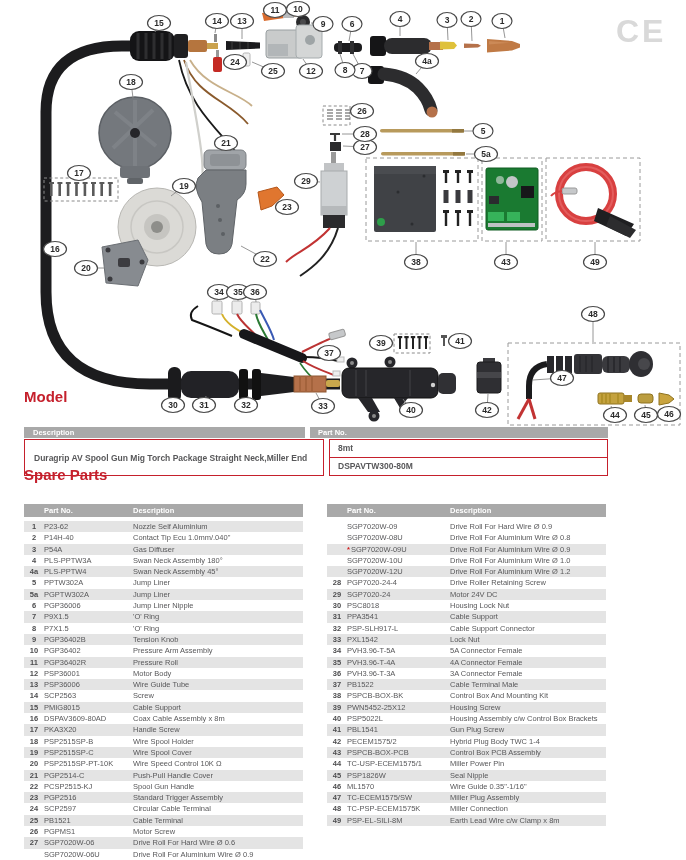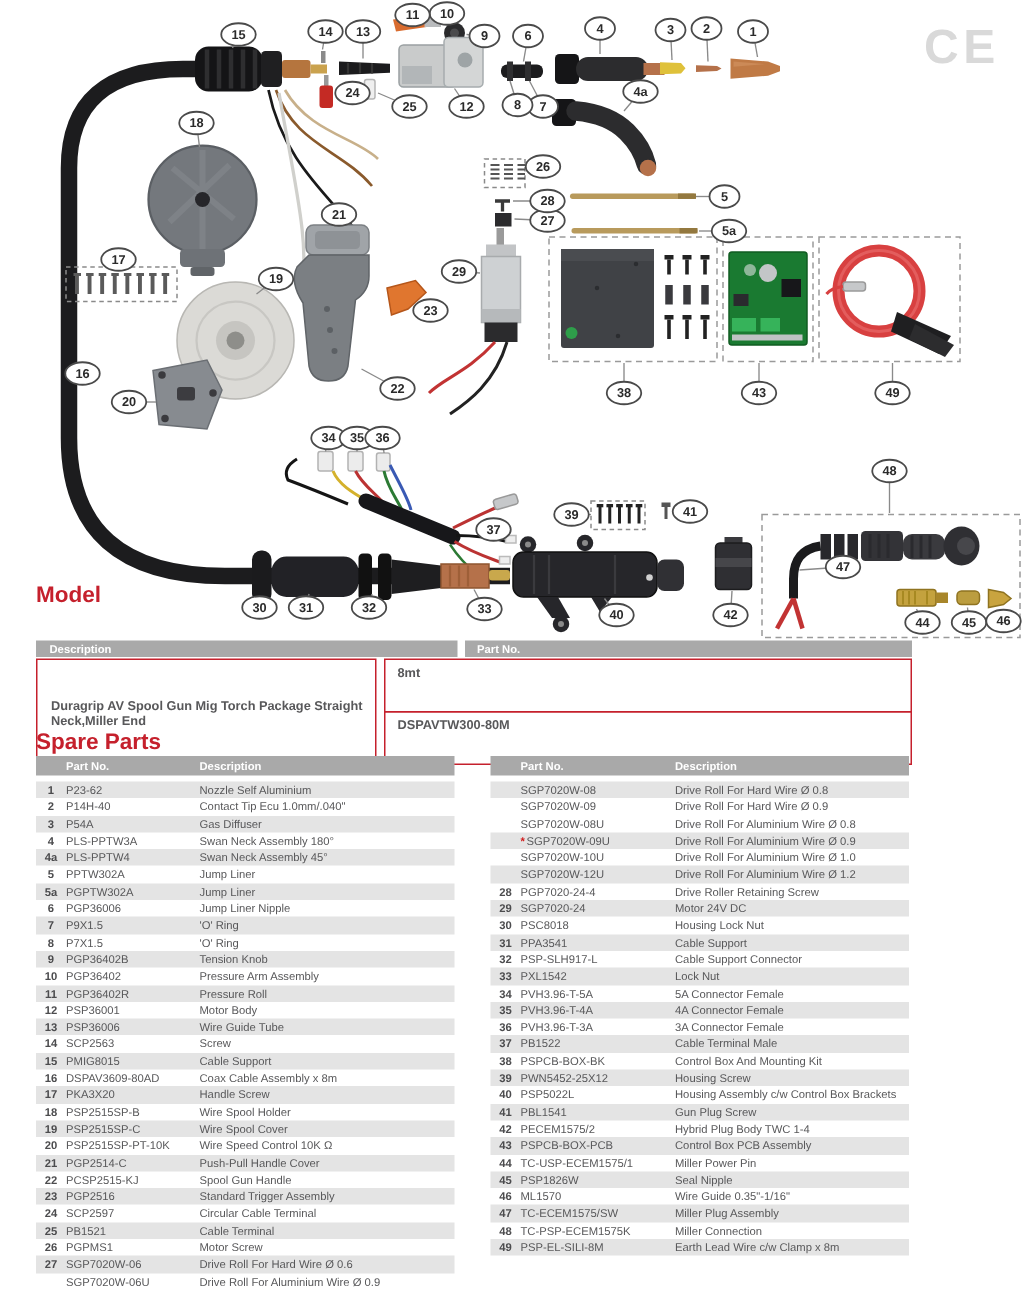--- a/index.html
+++ b/index.html
@@ -1,35 +1,35 @@
 <!DOCTYPE html>
 <html><head>
 <meta charset="utf-8">
 <style>
   html,body{margin:0;padding:0;background:#ffffff;}
   .page{position:relative;width:686px;height:860px;background:#fff;overflow:hidden;
         font-family:"Liberation Sans",sans-serif;}
   svg{position:absolute;top:0;left:0;}
   .heading{position:absolute;left:24px;margin:0;font-size:15px;font-weight:bold;color:#c5202c;}
   #model-heading{top:388px;}
-  #spare-heading{top:486px;}
+  #spare-heading{top:466px;}
   
   .model-table{position:absolute;left:24px;top:427px;width:584px;}
   .mt-head{display:flex;height:11px;}
   .mt-head .h1{width:281px;background:#a9a9a9;color:#fff;font-size:7.5px;font-weight:bold;
                line-height:11px;padding-left:9px;box-sizing:border-box;}
   .mt-head .gap{width:5px;}
   .mt-head .h2{flex:1;background:#a9a9a9;color:#fff;font-size:7.5px;font-weight:bold;
                line-height:11px;padding-left:8px;}
   .mt-body{display:flex;margin-top:1px;}
-  .mt-desc{width:227px;border:1px solid #c5202c;box-sizing:border-box;display:flex;align-items:center;
+  .mt-desc{width:300px;border:1px solid #c5202c;box-sizing:border-box;display:flex;align-items:center;
            padding-left:9px;font-size:8.5px;font-weight:bold;color:#58585a;}
   .mt-gap{width:5px;}
   .mt-parts{flex:1;display:flex;flex-direction:column;}
-  .mt-part{height:36px;border:1px solid #c5202c;box-sizing:border-box;line-height:17px;
+  .mt-part{height:19px;border:1px solid #c5202c;box-sizing:border-box;line-height:17px;
            padding-left:8px;font-size:8.5px;font-weight:bold;color:#58585a;}
   .mt-part+.mt-part{margin-top:-1px;}
   
   .sp-table{position:absolute;top:504px;}
   #sp-left{left:24px;width:279px;}
   #sp-right{left:327px;width:279px;}
   .sp-head{display:flex;height:13px;background:#a9a9a9;color:#fff;font-size:7.5px;
            font-weight:bold;line-height:13px;}
   .sp-rows{margin-top:4px;}
   .sp-row{display:flex;height:11.3px;line-height:11.3px;font-size:7.5px;color:#58585a;}
@@ -787,25 +787,20 @@
       </div>
   </div>
 
   <div class="sp-table" id="sp-right">
     <div class="sp-head">
       <span class="c-num"></span>
       <span class="c-part">Part No.</span>
       <span class="c-desc">Description</span>
     </div>
     <div class="sp-rows" id="rows-right">
-        <div class="sp-row shade">
-          <span class="c-num"></span>
-          <span class="c-part">SGP7020W-08</span>
-          <span class="c-desc">Drive Roll For Hard Wire Ø 0.8</span>
-        </div>
         <div class="sp-row">
           <span class="c-num"></span>
           <span class="c-part">SGP7020W-09</span>
           <span class="c-desc">Drive Roll For Hard Wire Ø 0.9</span>
         </div>
         <div class="sp-row">
           <span class="c-num"></span>
           <span class="c-part">SGP7020W-08U</span>
           <span class="c-desc">Drive Roll For Aluminium Wire Ø 0.8</span>
         </div>

